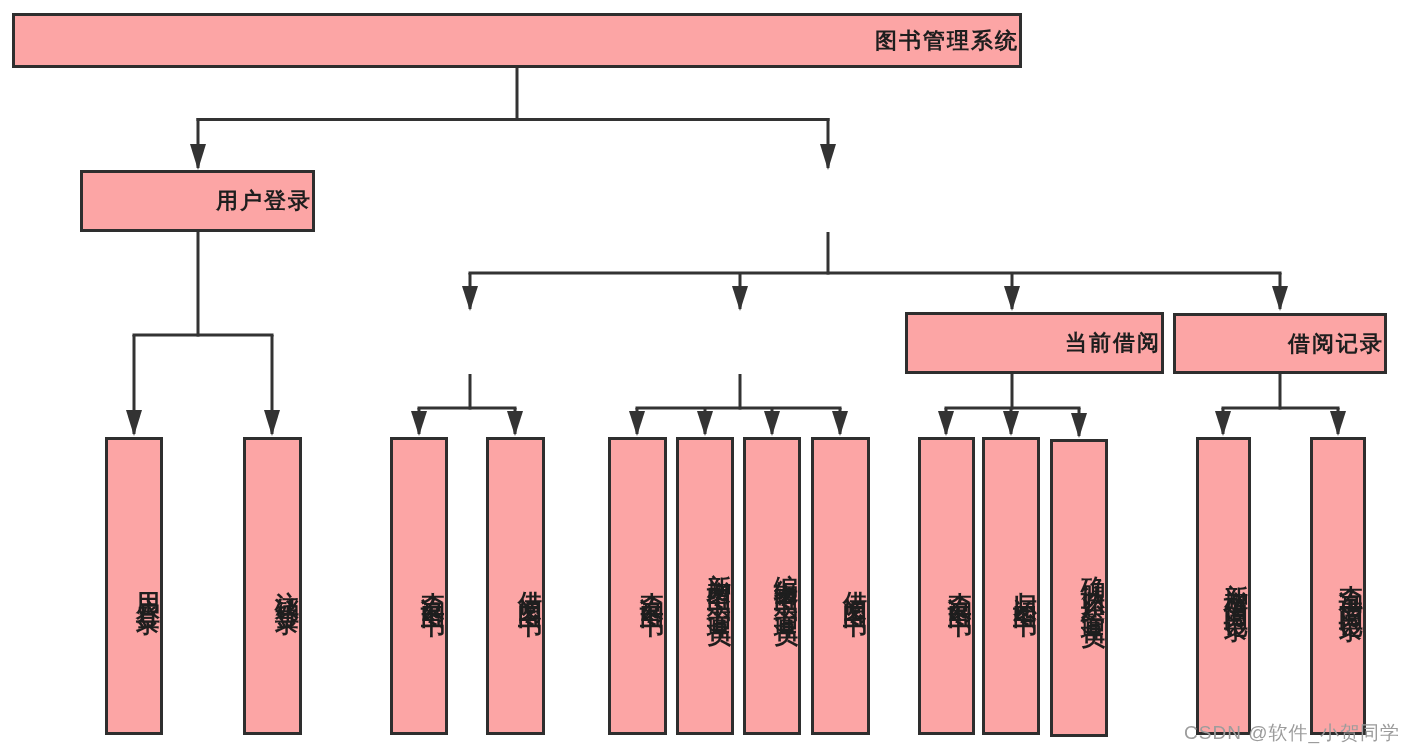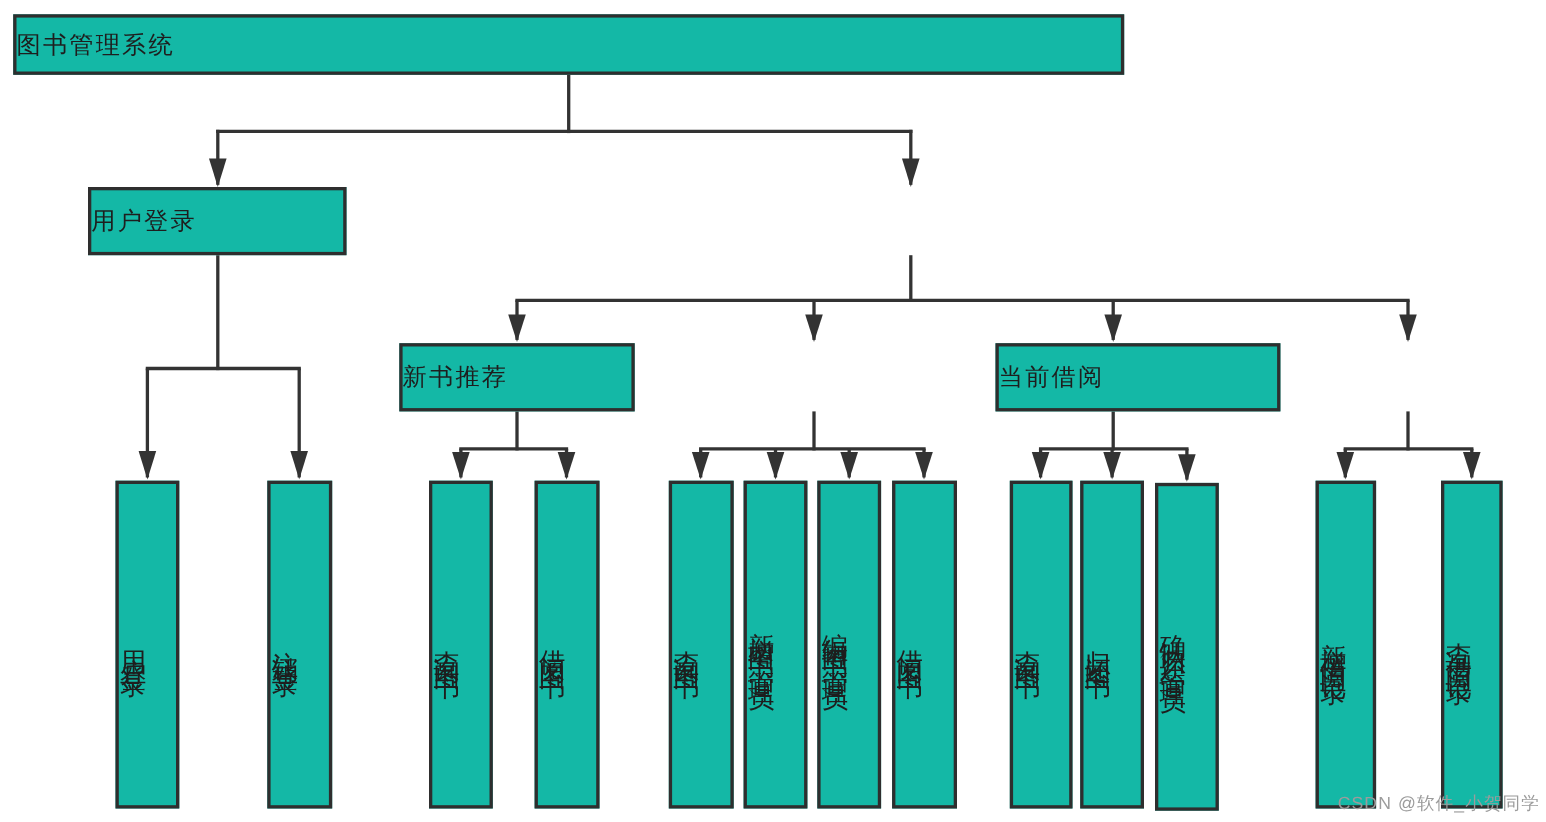--- a/index.html
+++ b/index.html
@@ -35,43 +35,44 @@
     fill: none;
   }
   svg.connectors polygon {
     fill: #333333;
     stroke: none;
   }
   .box {
     position: absolute;
     box-sizing: border-box;
     border: 3px solid #2e2e2e;
-    background: #14b8a6;
+    background: #fca5a5;
     display: flex;
     align-items: center;
-    justify-content: flex-start;
+    justify-content: flex-end;
     text-align: center;
+    font-weight: bold;
   }
   .box.h span {
     font-size: 22px;
     letter-spacing: 2px;
     white-space: nowrap;
   }
   .box.v span {
     writing-mode: vertical-rl;
     text-orientation: mixed;
     font-size: 24px;
     letter-spacing: 7px;
     line-height: 1;
   }
   .watermark {
     position: absolute;
     right: 5px;
     top: 720px;
-    font-size: 16px;
+    font-size: 19px;
     letter-spacing: 1px;
     color: #9c9c9c;
     white-space: nowrap;
   }
 </style>
 </head>
 <body>
 
 <div id="canvas">
 
@@ -138,26 +139,26 @@
   </svg>
 
   <div class="box h" style="left:12px; top:13px; width:1010px; height:55px;">
     <span>图书管理系统</span>
   </div>
 
   <div class="box h" style="left:80px; top:170px; width:235px; height:62px;">
     <span>用户登录</span>
   </div>
 
-  <div class="box h" style="left:363px; top:312px; width:214px; height:62px;">
-    <span>新书推荐</span>
-  </div>
   <div class="box h" style="left:905px; top:312px; width:259px; height:62px;">
     <span>当前借阅</span>
   </div>
+  <div class="box h" style="left:1173px; top:313px; width:214px; height:61px;">
+    <span>借阅记录</span>
+  </div>
 
   <div class="box v" style="left:105px; top:437px; width:58px; height:298px;">
     <span>用户登录</span>
   </div>
   <div class="box v" style="left:243px; top:437px; width:59px; height:298px;">
     <span>注销登录</span>
   </div>
 
   <div class="box v" style="left:390px; top:437px; width:58px; height:298px;">
     <span>查询图书</span>

